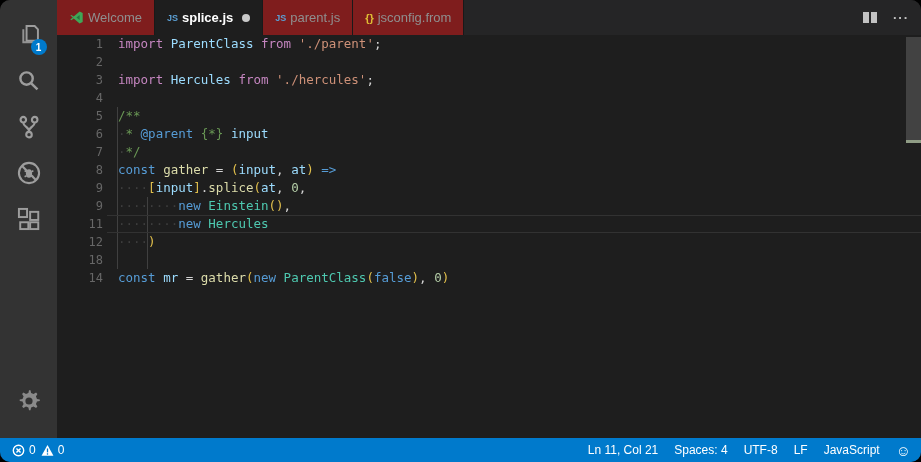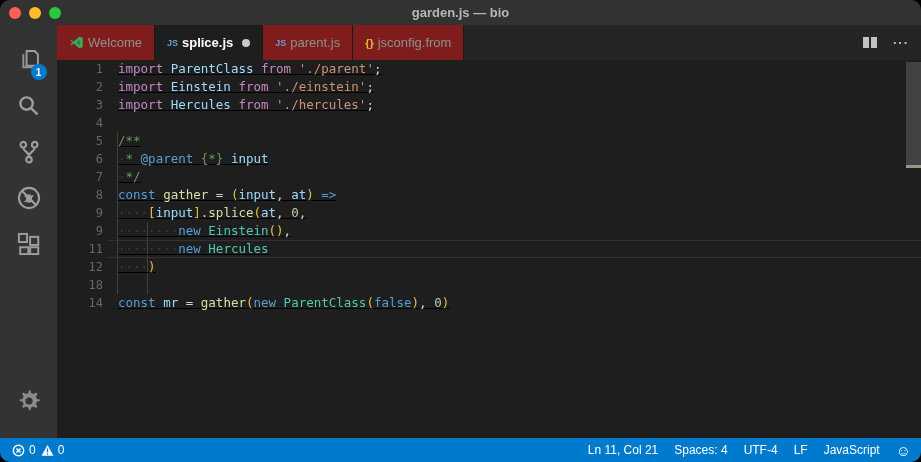--- a/index.html
+++ b/index.html
@@ -54,21 +54,21 @@
                        background:#252526; }
   .more-actions { color:#c2c2c2; font-size:13px; font-weight:bold; letter-spacing:1px; }
 
   
   .code-area { flex:1; position:relative; overflow:hidden; background:var(--ui-editor_bg,#1e1e1e);
                font-family:"DejaVu Sans Mono", monospace; font-size:12.5px; }
   .code-lines { position:relative; z-index:2; }
   .code-line { display:flex; height:18px; line-height:18px; position:relative; white-space:pre; }
   .gutter { width:46px; flex:0 0 46px; text-align:right; color:#676767; padding-right:0;
             font-size:12px; }
-  .line-text { padding-left:15px;text-decoration:underline; }
+  .line-text { padding-left:15px; }
   .code-line.current::after { content:''; position:absolute; left:50px; right:0; top:0; bottom:0;
             border-top:1px solid #323232; border-bottom:1px solid #323232; pointer-events:none; }
   .indent-guides { position:absolute; top:0; left:0; right:0; bottom:0; z-index:1; }
   .indent-guide { position:absolute; width:1px; background:#404040; }
 
   .tk-ctl{color:var(--tk-ctl)} .tk-kw{color:var(--tk-kw)} .tk-var{color:var(--tk-var)}
   .tk-str{color:var(--tk-str)} .tk-comment{color:var(--tk-comment)} .tk-func{color:var(--tk-func)}
   .tk-num{color:var(--tk-num)} .tk-pln{color:var(--tk-pln)} .tk-brk{color:var(--tk-brk)}
   .tk-type{color:var(--tk-type)} .tk-ws{color:var(--tk-ws)}
 
@@ -84,28 +84,20 @@
   .sb-group { display:flex; align-items:center; gap:4px; }
   .sb-right { margin-left:auto; display:flex; align-items:center; gap:16px;padding-left:23px; }
   .sb-item { white-space:nowrap; }
   .smiley { font-size:15px; line-height:1; }
 </style>
 </head>
 <body>
 
 <div class="window">
 
-  <div class="titlebar">
-    <div class="traffic">
-      <span class="tl-close"></span>
-      <span class="tl-min"></span>
-      <span class="tl-zoom"></span>
-    </div>
-    <div class="win-title">garden.js — bio</div>
-  </div>
 
   <div class="main">
 
     <div class="activitybar">
       <div class="act-item">
         <svg width="26" height="26" viewBox="0 0 16 16" fill="none" stroke="#9d9d9d" stroke-width="1.2">
           <path d="M6.5 2.5 h5 l2 2 v7 h-7 z"></path>
           <path d="M4.5 4.5 v8 h7" opacity="0.9"></path>
         </svg>
         <span class="badge">1</span>
@@ -178,21 +170,21 @@
         </div>
       </div>
 
       <div class="code-area">
         <div class="indent-guides">
             <div class="indent-guide" style="left: 60px; top: 72px; height: 162px;"></div>
             <div class="indent-guide" style="left: 90.092px; top: 162px; height: 72px;"></div>
           </div>
         <div class="code-lines">
             <div class="code-line"><span class="gutter">1</span><span class="line-text"><span class="tk-ctl">import</span><span class="tk-pln"> </span><span class="tk-var">ParentClass</span><span class="tk-pln"> </span><span class="tk-ctl">from</span><span class="tk-pln"> </span><span class="tk-str">'./parent'</span><span class="tk-pln">;</span></span></div>
-            <div class="code-line"><span class="gutter">2</span><span class="line-text"><span class="tk-ctl">import</span><span class="tk-pln"> </span><span class="tk-var">Einstein</span><span class="tk-pln"> </span><span class="tk-ctl">from</span><span class="tk-pln"> </span><span class="tk-str">'./einstein'</span><span class="tk-pln">;</span></span></div>
+            <div class="code-line"><span class="gutter">2</span></div>
             <div class="code-line"><span class="gutter">3</span><span class="line-text"><span class="tk-ctl">import</span><span class="tk-pln"> </span><span class="tk-var">Hercules</span><span class="tk-pln"> </span><span class="tk-ctl">from</span><span class="tk-pln"> </span><span class="tk-str">'./hercules'</span><span class="tk-pln">;</span></span></div>
             <div class="code-line"><span class="gutter">4</span><span class="line-text"></span></div>
             <div class="code-line"><span class="gutter">5</span><span class="line-text"><span class="tk-comment">/**</span></span></div>
             <div class="code-line"><span class="gutter">6</span><span class="line-text"><span class="tk-ws">·</span><span class="tk-comment">* </span><span class="tk-kw">@parent</span><span class="tk-pln"> </span><span class="tk-comment">{*}</span><span class="tk-pln"> </span><span class="tk-var">input</span></span></div>
             <div class="code-line"><span class="gutter">7</span><span class="line-text"><span class="tk-ws">·</span><span class="tk-comment">*/</span></span></div>
             <div class="code-line"><span class="gutter">8</span><span class="line-text"><span class="tk-kw">const</span><span class="tk-pln"> </span><span class="tk-func">gather</span><span class="tk-pln"> = </span><span class="tk-brk">(</span><span class="tk-var">input</span><span class="tk-pln">, </span><span class="tk-var">at</span><span class="tk-brk">)</span><span class="tk-pln"> </span><span class="tk-kw">=&gt;</span></span></div>
             <div class="code-line"><span class="gutter">9</span><span class="line-text"><span class="tk-ws">····</span><span class="tk-brk">[</span><span class="tk-var">input</span><span class="tk-brk">]</span><span class="tk-pln">.</span><span class="tk-func">splice</span><span class="tk-brk">(</span><span class="tk-var">at</span><span class="tk-pln">, </span><span class="tk-num">0</span><span class="tk-pln">,</span></span></div>
             <div class="code-line"><span class="gutter">9</span><span class="line-text"><span class="tk-ws">········</span><span class="tk-kw">new</span><span class="tk-pln"> </span><span class="tk-type">Einstein</span><span class="tk-brk">()</span><span class="tk-pln">,</span></span></div>
             <div class="code-line current"><span class="gutter">11</span><span class="line-text"><span class="tk-ws">········</span><span class="tk-kw">new</span><span class="tk-pln"> </span><span class="tk-type">Hercules</span></span></div>
             <div class="code-line"><span class="gutter">12</span><span class="line-text"><span class="tk-ws">····</span><span class="tk-brk">)</span></span></div>
@@ -220,20 +212,20 @@
           <path d="M7 1.2 L13.4 12.6 H0.6 Z" fill="#fff"></path>
           <rect x="6.3" y="4.8" width="1.4" height="4.2" fill="#007acc"></rect>
           <rect x="6.3" y="10" width="1.4" height="1.5" fill="#007acc"></rect>
         </svg>
         <span>0</span>
       </span>
     </div>
     <div class="sb-right">
       <span class="sb-item">Ln 11, Col 21</span>
       <span class="sb-item">Spaces: 4</span>
-      <span class="sb-item">UTF-4</span>
+      <span class="sb-item">UTF-8</span>
       <span class="sb-item">LF</span>
       <span class="sb-item">JavaScript</span>
       <span class="smiley">☺</span>
     </div>
   </div>
 
 </div>
 
 </body></html>

